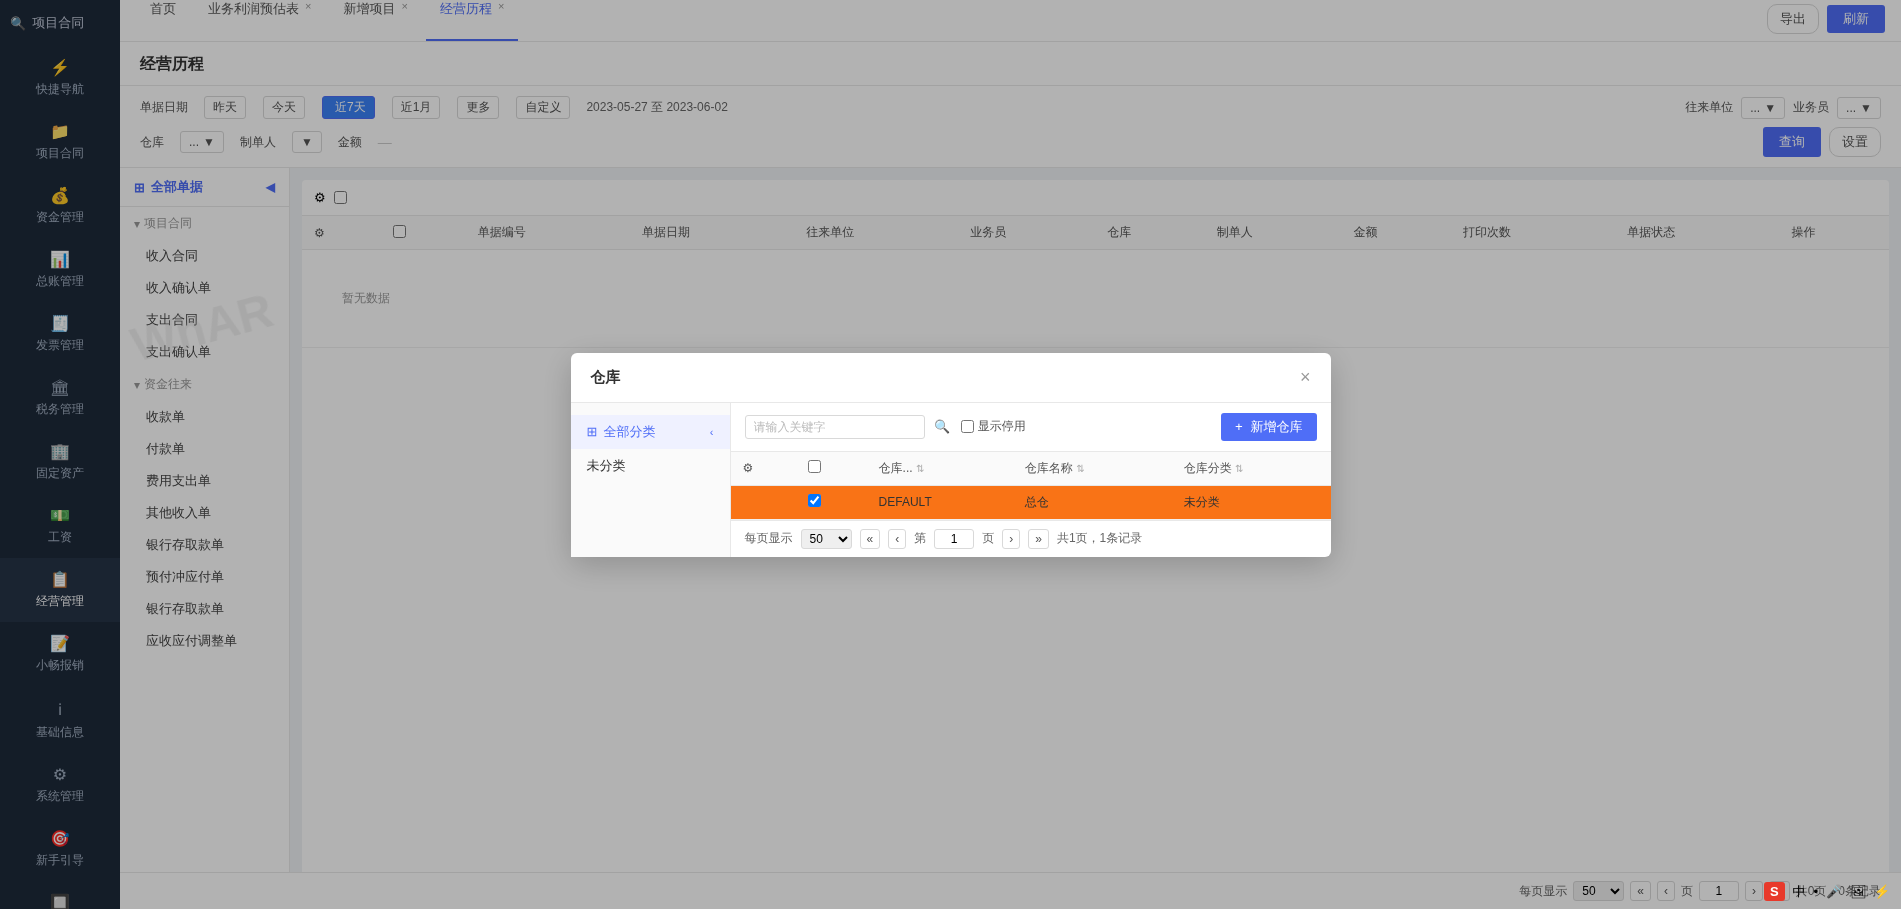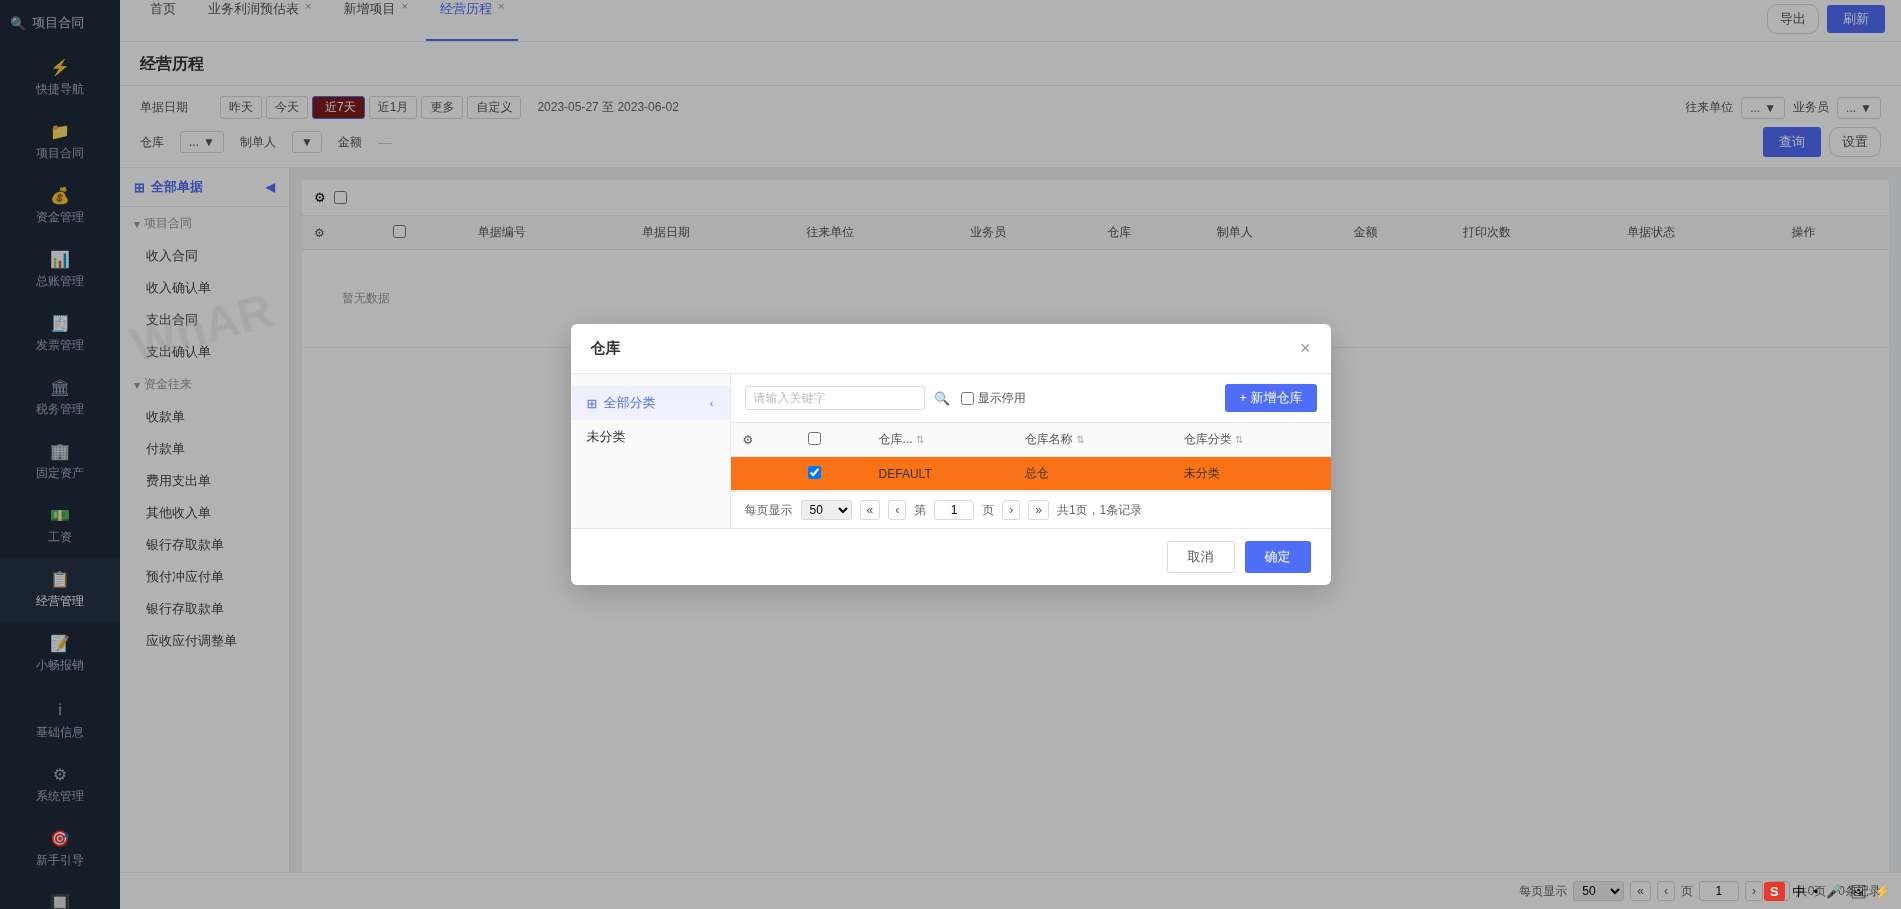--- a/index.html
+++ b/index.html
@@ -37,25 +37,25 @@
       display: flex; align-items: center; justify-content: space-between;
     }
     .page-title { font-size: 16px; font-weight: 600; color: #333; padding-bottom: 10px; }
 
     
     .filter-bar {
       background: #fff; padding: 10px 20px; border-bottom: 1px solid #e8e8e8; display: flex; flex-direction: column; gap: 8px;
     }
     .filter-row { display: flex; align-items: center; gap: 16px; flex-wrap: wrap; }
     .filter-label { color: #555; font-size: 12px; white-space: nowrap; }
-    .filter-btns { display: flex; gap: 4px; margin-left: 16px; }
+    .filter-btns { display: flex; gap: 17px; }
     .filter-btn {
       padding: 2px 8px; border: 1px solid #d9d9d9; border-radius: 3px; cursor: pointer; font-size: 12px; background: #fff; color: #555;
     }
-    .filter-btn.active { background: #7f1d1d; color: #fff; border-color: #4f6ef7; padding-left: 12px; }
+    .filter-btn.active { background: #3b82f6; color: #fff; border-color: #4f6ef7; padding-left: 12px; }
     .filter-date { font-size: 12px; color: #666; }
     .filter-select {
       display: flex; align-items: center; gap: 4px; font-size: 12px; color: #555; border: 1px solid #d9d9d9; border-radius: 3px; padding: 3px 8px; cursor: pointer;
     }
     .btn-query {
       background: #4f6ef7; color: #fff; border: none; border-radius: 3px; padding: 5px 16px; cursor: pointer; font-size: 13px;
     }
     .btn-setting {
       background: #fff; color: #555; border: 1px solid #d9d9d9; border-radius: 10px; padding: 5px 12px; cursor: pointer; font-size: 13px;
     }
@@ -96,21 +96,21 @@
     .modal-right { flex: 1; display: flex; flex-direction: column; overflow: hidden; }
     .modal-toolbar {
       padding: 10px 14px; display: flex; align-items: center; gap: 10px; border-bottom: 1px solid #e8e8e8;
     }
     .modal-search-input {
       border: 1px solid #d9d9d9; border-radius: 3px; padding: 4px 8px; font-size: 12px; width: 180px; outline: none;
     }
     .modal-search-input::placeholder { color: #bbb; }
     .modal-checkbox { display: flex; align-items: center; gap: 4px; font-size: 12px; color: #555; }
     .modal-add-btn {
-      margin-left: auto; background: #4f6ef7; color: #fff; border: none; border-radius: 3px; padding: 5px 14px; cursor: pointer; font-size: 13px;
+      margin-left: auto; background: #4f6ef7; color: #fff; border: none; border-radius: 3px; padding: 5px 14px; cursor: pointer; font-size: 13px; font-family: Liberation Mono, monospace;
     }
     .modal-table-wrap { flex: 1; overflow-y: auto; }
     .modal-table { width: 100%; border-collapse: collapse; font-size: 12px; }
     .modal-table th {
       background: #fafafa; padding: 8px 12px; text-align: left; color: #555; font-weight: 500; border-bottom: 1px solid #e8e8e8; white-space: nowrap;
     }
     .modal-table td { padding: 8px 12px; border-bottom: 1px solid #f0f0f0; color: #333; }
     .modal-table tr.selected td { background: #f97316; }
     .sort-icon { color: #aaa; font-size: 10px; cursor: pointer; }
 
@@ -468,18 +468,14 @@
           <span>第</span>
           <input class="page-input" type="text" value="1" style="">
           <span>页</span>
           <button class="page-btn">›</button>
           <button class="page-btn">»</button>
           <span>共1页，1条记录</span>
         </div>
       </div>
     </div>
 
-    <div class="modal-footer">
-      <button class="btn-cancel">取消</button>
-      <button class="btn-confirm">确定</button>
-    </div>
   </div>
 </div>
 
 </body></html>

